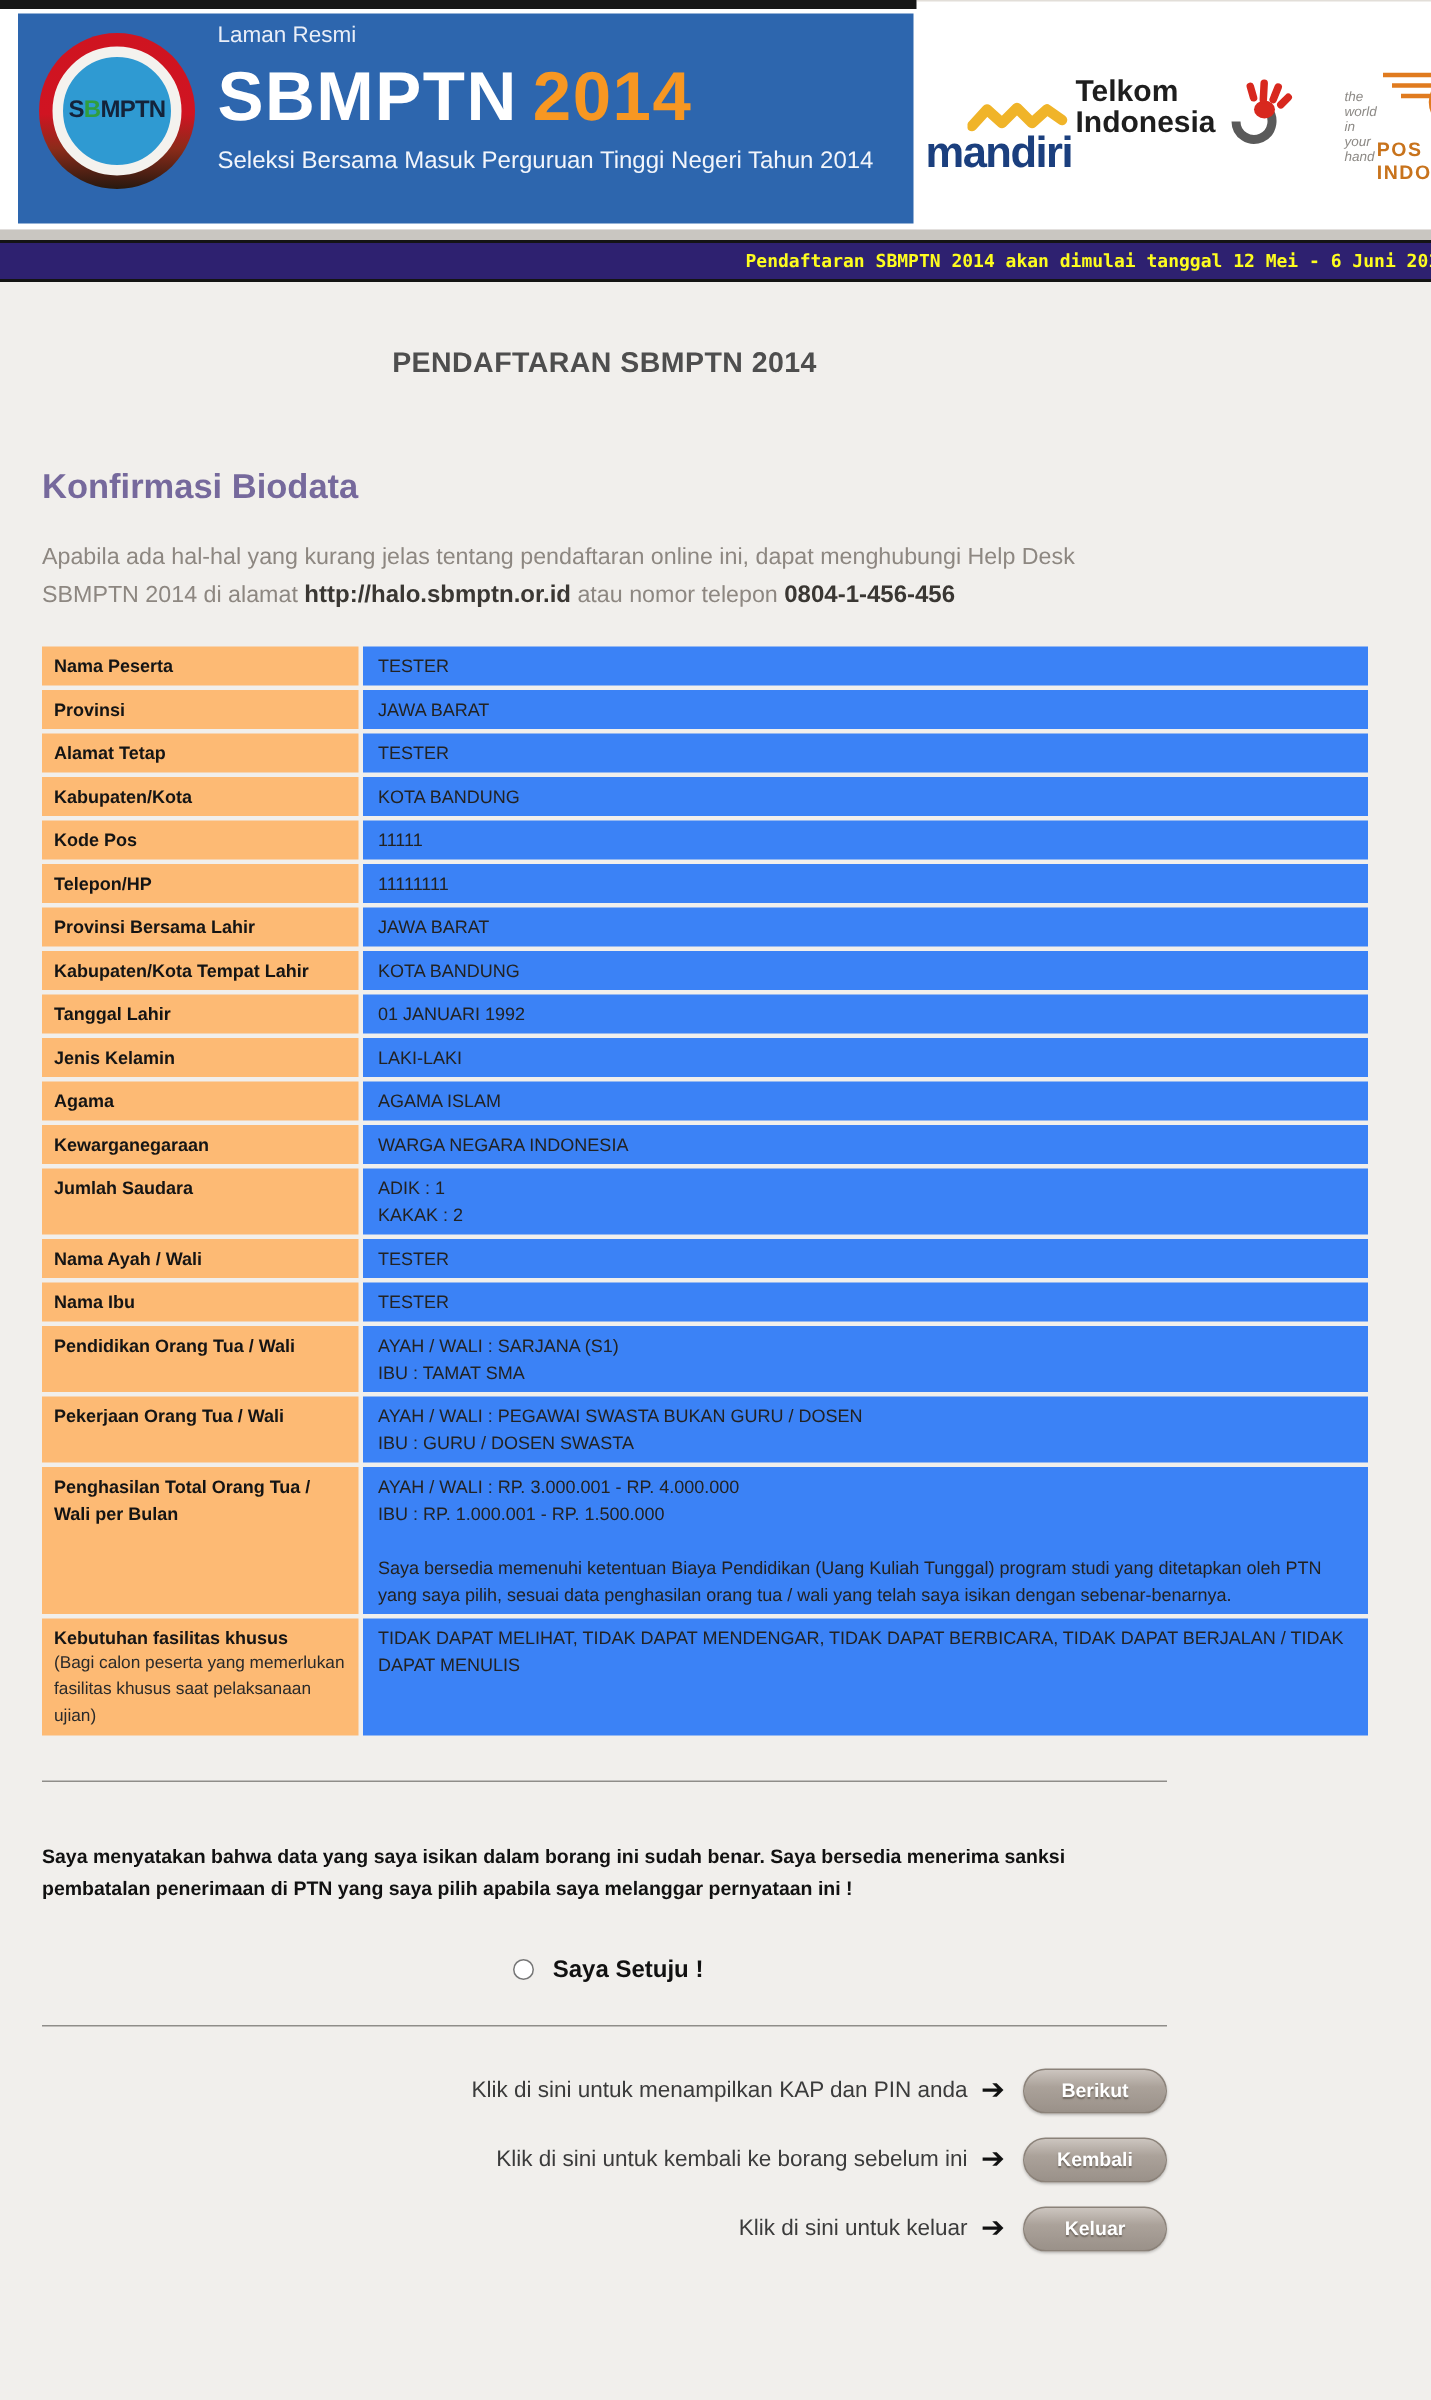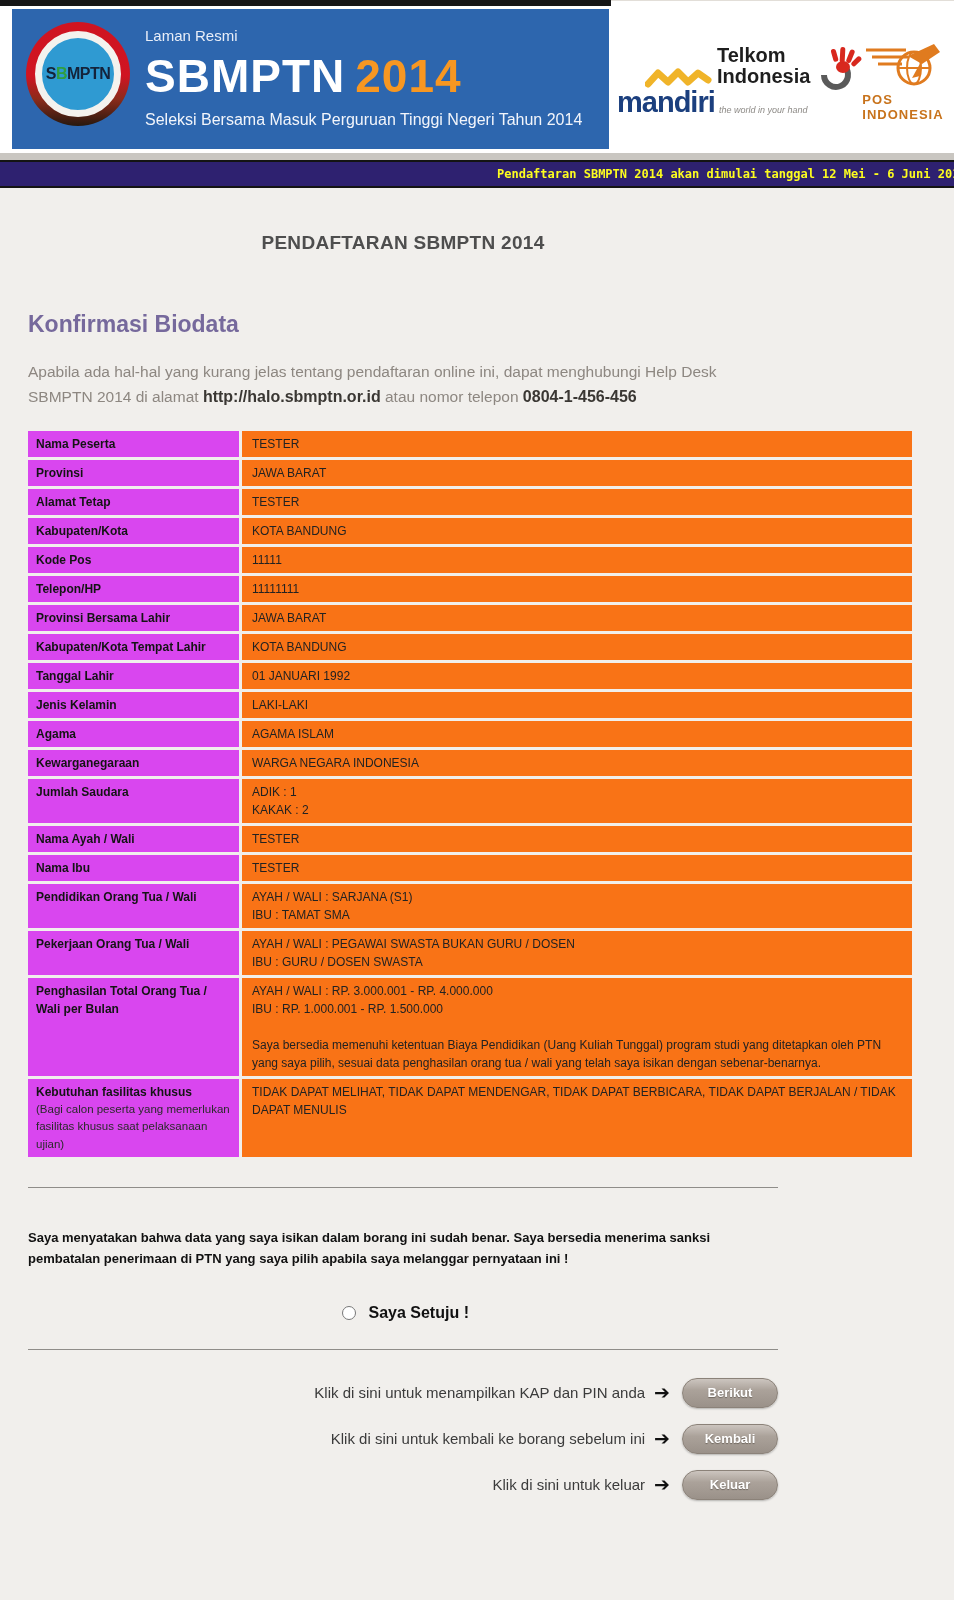--- a/index.html
+++ b/index.html
@@ -9,33 +9,33 @@
   .top-strip{position:absolute;left:0;top:0;width:611px;height:6px;background:#161616;}
   .header{position:absolute;left:0;top:0;width:954px;height:153px;background:#fff;}
   .blue-panel{position:absolute;left:12px;top:9px;width:597px;height:140px;background:#2d66ae;}
   .logo-outer{position:absolute;left:14px;top:13px;width:104px;height:104px;border-radius:50%;
       background:linear-gradient(180deg,#cf1420 0%,#d01422 52%,#8c2b1a 74%,#27190f 100%);
       display:flex;align-items:center;justify-content:center;}
   .logo-inner{width:72px;height:72px;border-radius:50%;background:#2f9ad2;border:7px solid #f4f2ee;
       display:flex;align-items:center;justify-content:center;}
   .logo-text{font-size:16px;font-weight:bold;letter-spacing:-.5px;color:#14233a;}
   .logo-text .b{color:#2f9e3f;}
-  .head-text{position:absolute;left:133px;top:18px;color:#fff;}
+  .head-text{position:absolute;left:133px;top:6px;color:#fff;}
   .laman{font-size:15px;color:#e9eef8;}
   .main-title{margin-top:9px;font-size:46px;font-weight:bold;line-height:1;letter-spacing:1px;color:#fff;}
   .main-title .year{color:#f79722;margin-left:10px;}
   .subtitle{margin-top:12px;font-size:16px;color:#f2f5fb;}
   
   .sponsors{position:absolute;left:611px;top:0;width:343px;height:153px;background:#fff;
       display:flex;align-items:center;justify-content:space-between;padding:0 6px;box-sizing:border-box;
       border-top:1px solid #e2ded8;}
   .mandiri{display:flex;flex-direction:column;align-items:flex-start;margin-top:28px;}
   .mandiri svg{margin-left:28px;}
   .mandiri-text{font-size:29px;font-weight:bold;color:#1b3f7e;letter-spacing:-1px;line-height:.9;}
-  .telkom{display:flex;flex-direction:column;align-items:flex-start;margin-top:6px;}
+  .telkom{display:flex;flex-direction:row;align-items:flex-start;margin-top:6px;gap:32px;}
   .telkom-top{display:flex;align-items:flex-start;}
   .telkom-name{font-size:20px;font-weight:bold;color:#1e1e1e;line-height:1.05;}
   .telkom-tagline{font-size:9px;font-style:italic;color:#8d8a86;margin-top:8px;margin-left:2px;}
   .pos{display:flex;flex-direction:column;align-items:flex-end;margin-top:6px;}
   .pos-text{font-size:13px;font-weight:bold;color:#c8731c;letter-spacing:1px;margin-top:2px;}
   
   .marquee-wrap{position:absolute;left:0;top:153px;width:954px;height:35px;background:#c9c6c1;}
   .marquee{position:absolute;left:0;top:7px;width:954px;height:24px;background:#2e2170;
       border-top:2px solid #141414;border-bottom:2px solid #141414;overflow:hidden;}
   .marquee-text{position:absolute;left:497px;top:0;line-height:24px;white-space:nowrap;
@@ -44,24 +44,24 @@
   .content{position:absolute;left:0;top:188px;width:806px;padding:0;}
   .page-title{text-align:center;font-size:19px;font-weight:bold;color:#4e4e4e;margin:44px 0 0;letter-spacing:.3px;}
   .inner{padding:0 28px;}
   .section-title{color:#76699c;font-size:23px;font-weight:bold;margin:57px 0 0;}
   .warning-top{color:#e8211a;font-size:15.5px;line-height:1.62;margin:20px 0 0;}
   .warning-top b, .warning-bottom b{font-size:16.5px;}
   .help{color:#8d8781;font-size:15.5px;line-height:1.62;margin:21px 0 0;}
   .help .strong{color:#3a3733;font-weight:bold;font-size:16px;}
   
   table.bio{border-collapse:separate;border-spacing:3px;width:890px;margin:18px 0 0 -3px;}
-  td.cell-label{width:197px;background:#d946ef;font-weight:bold;font-size:12px;color:#141414;
+  td.cell-label{width:197px;background:#fdba74;font-weight:bold;font-size:12px;color:#141414;
       padding:4px 6px 4px 8px;vertical-align:top;line-height:1.5;}
   td.cell-label .note{font-weight:normal;font-size:11.5px;color:#2a2a2a;}
-  td.cell-value{background:#f97316;font-size:12px;color:#222;padding:4px 10px;vertical-align:top;line-height:1.5;}
+  td.cell-value{background:#3b82f6;font-size:12px;color:#222;padding:4px 10px;vertical-align:top;line-height:1.5;}
   td.cell-value .vline{min-height:18px;}
   td.cell-value .vspacer{height:18px;}
   hr.rule{border:0;border-top:1px solid #8f8d89;margin:27px 0 0;}
   .statement{font-weight:bold;font-size:13px;color:#111;line-height:1.65;margin:39px 0 0;}
   .agree-row{text-align:center;margin:33px 0 0;}
   .agree-row input{width:14px;height:14px;vertical-align:-2px;margin-right:8px;}
   .agree-label{font-weight:bold;font-size:16px;color:#111;}
   .rule2{margin-top:30px;}
   .actions{margin-top:27px;}
   .action-row{display:flex;justify-content:flex-end;align-items:center;height:32px;margin-bottom:14px;

